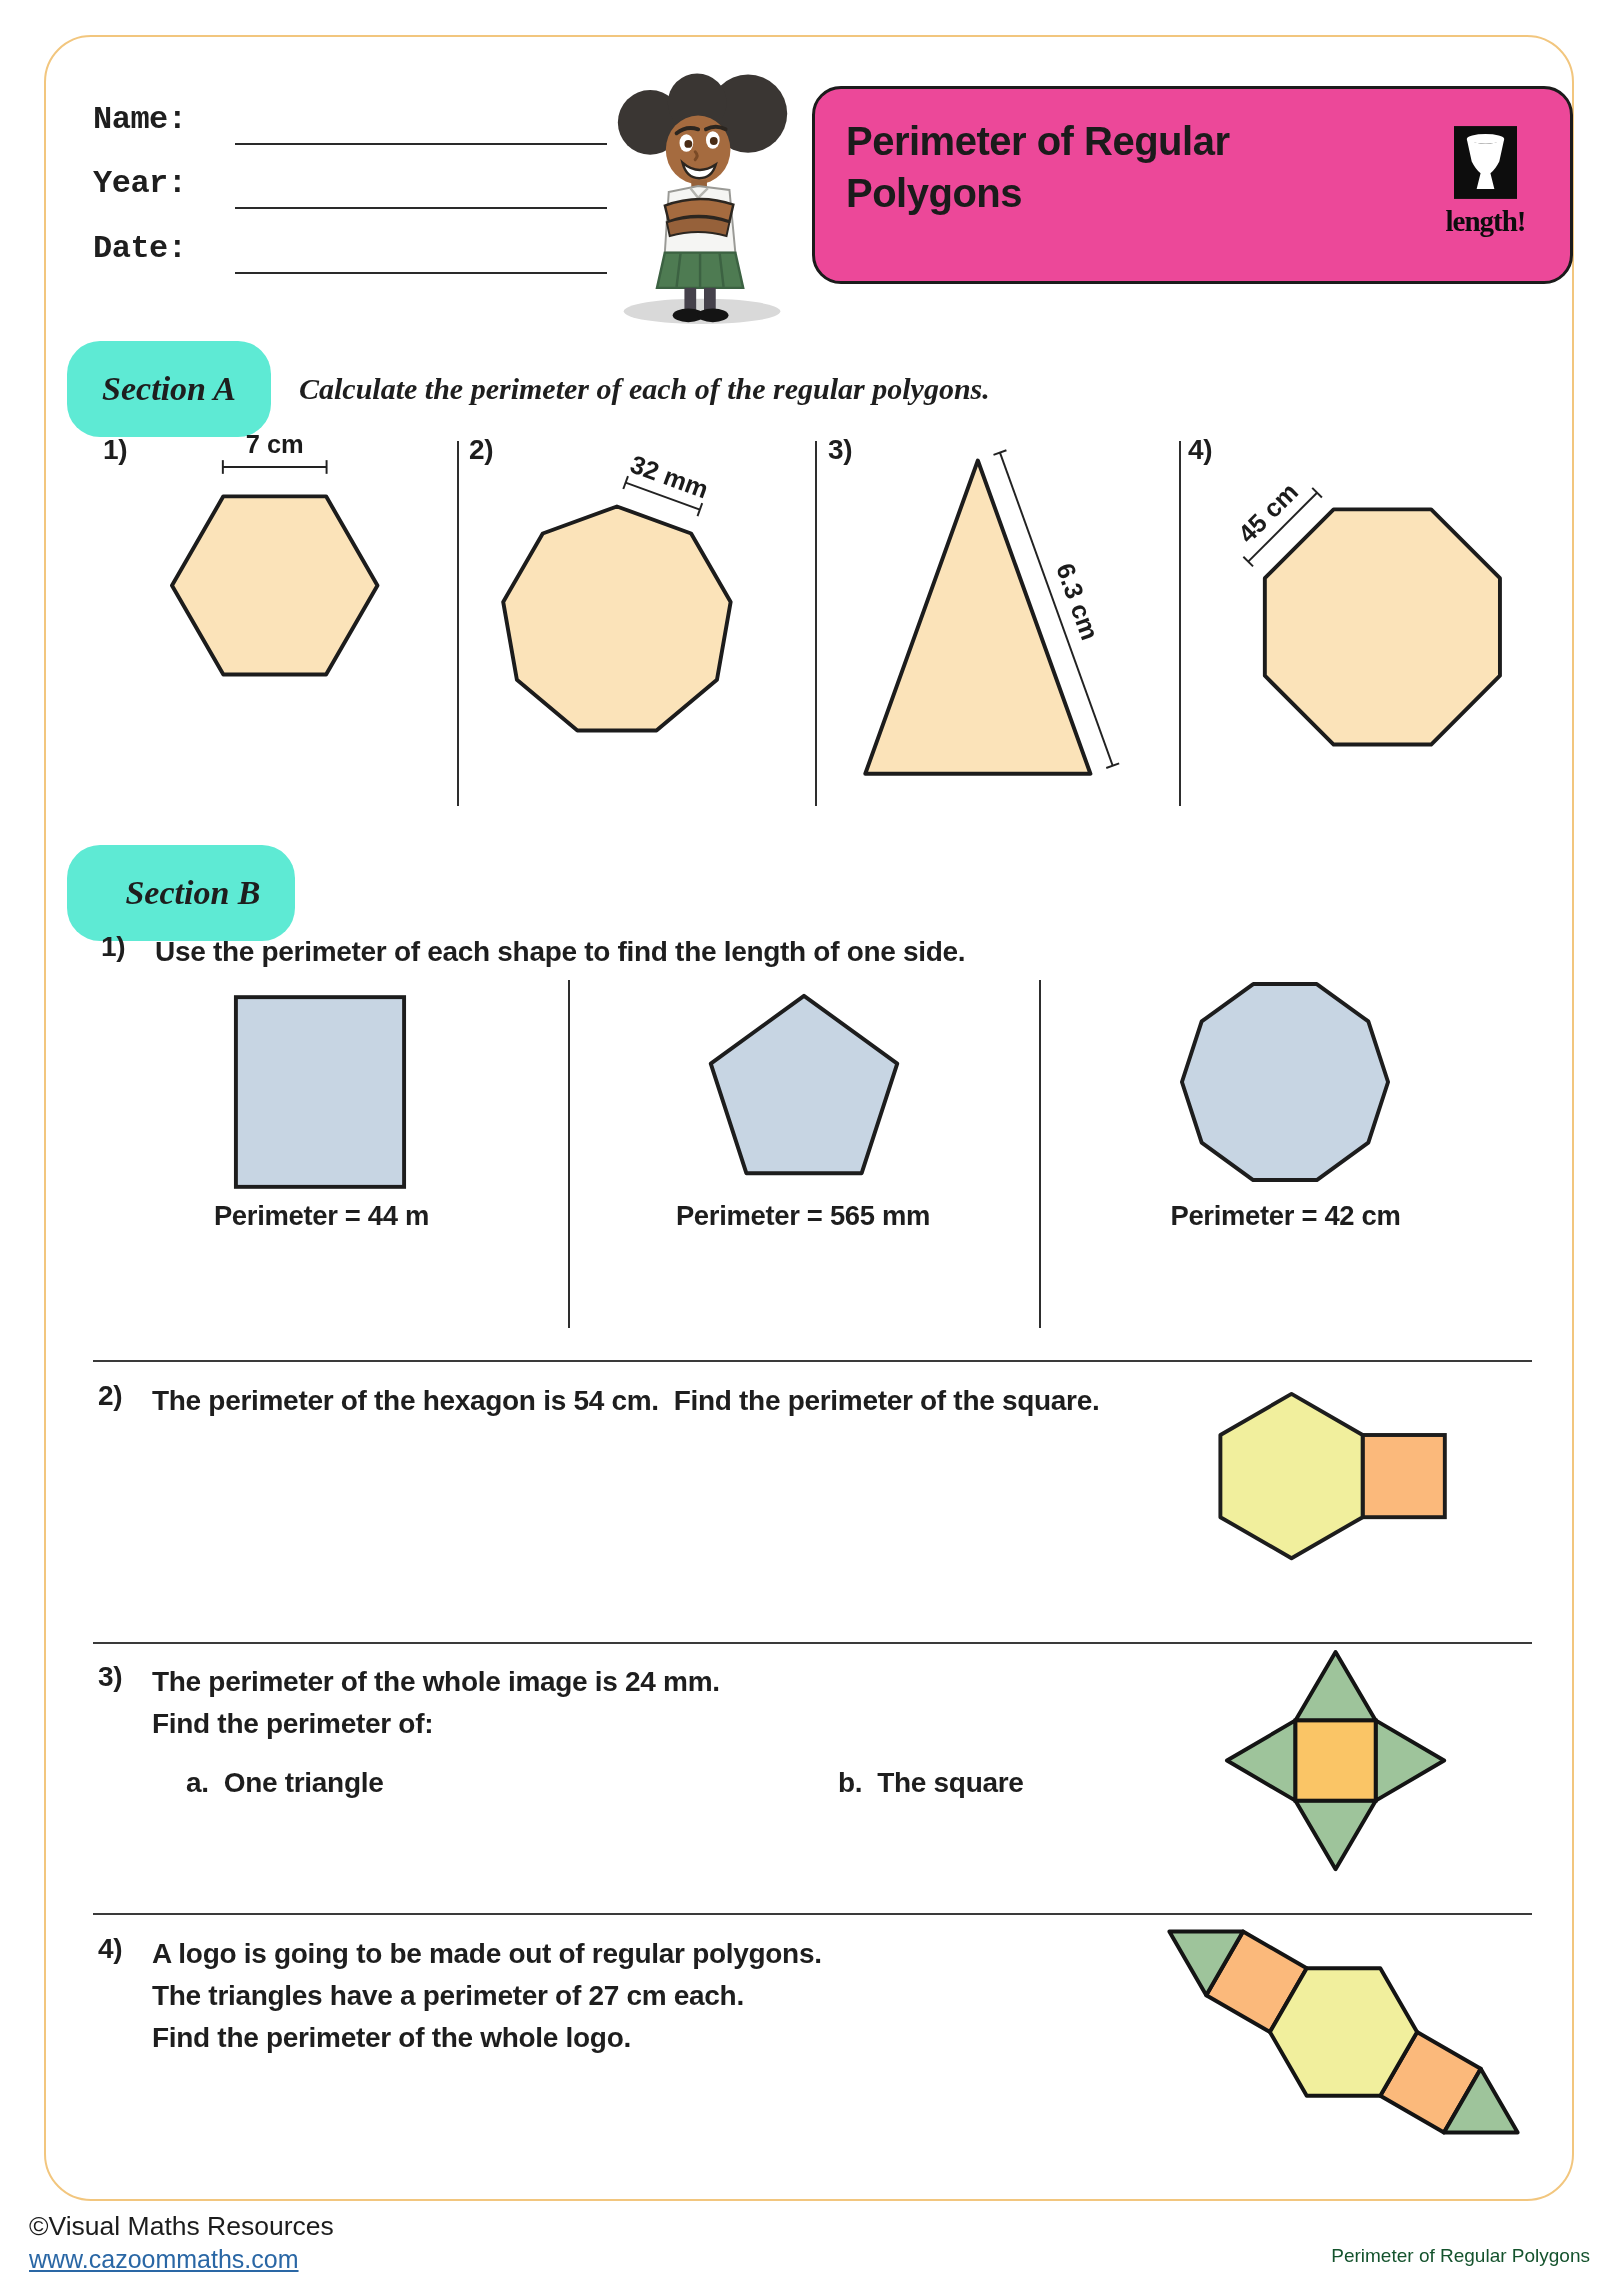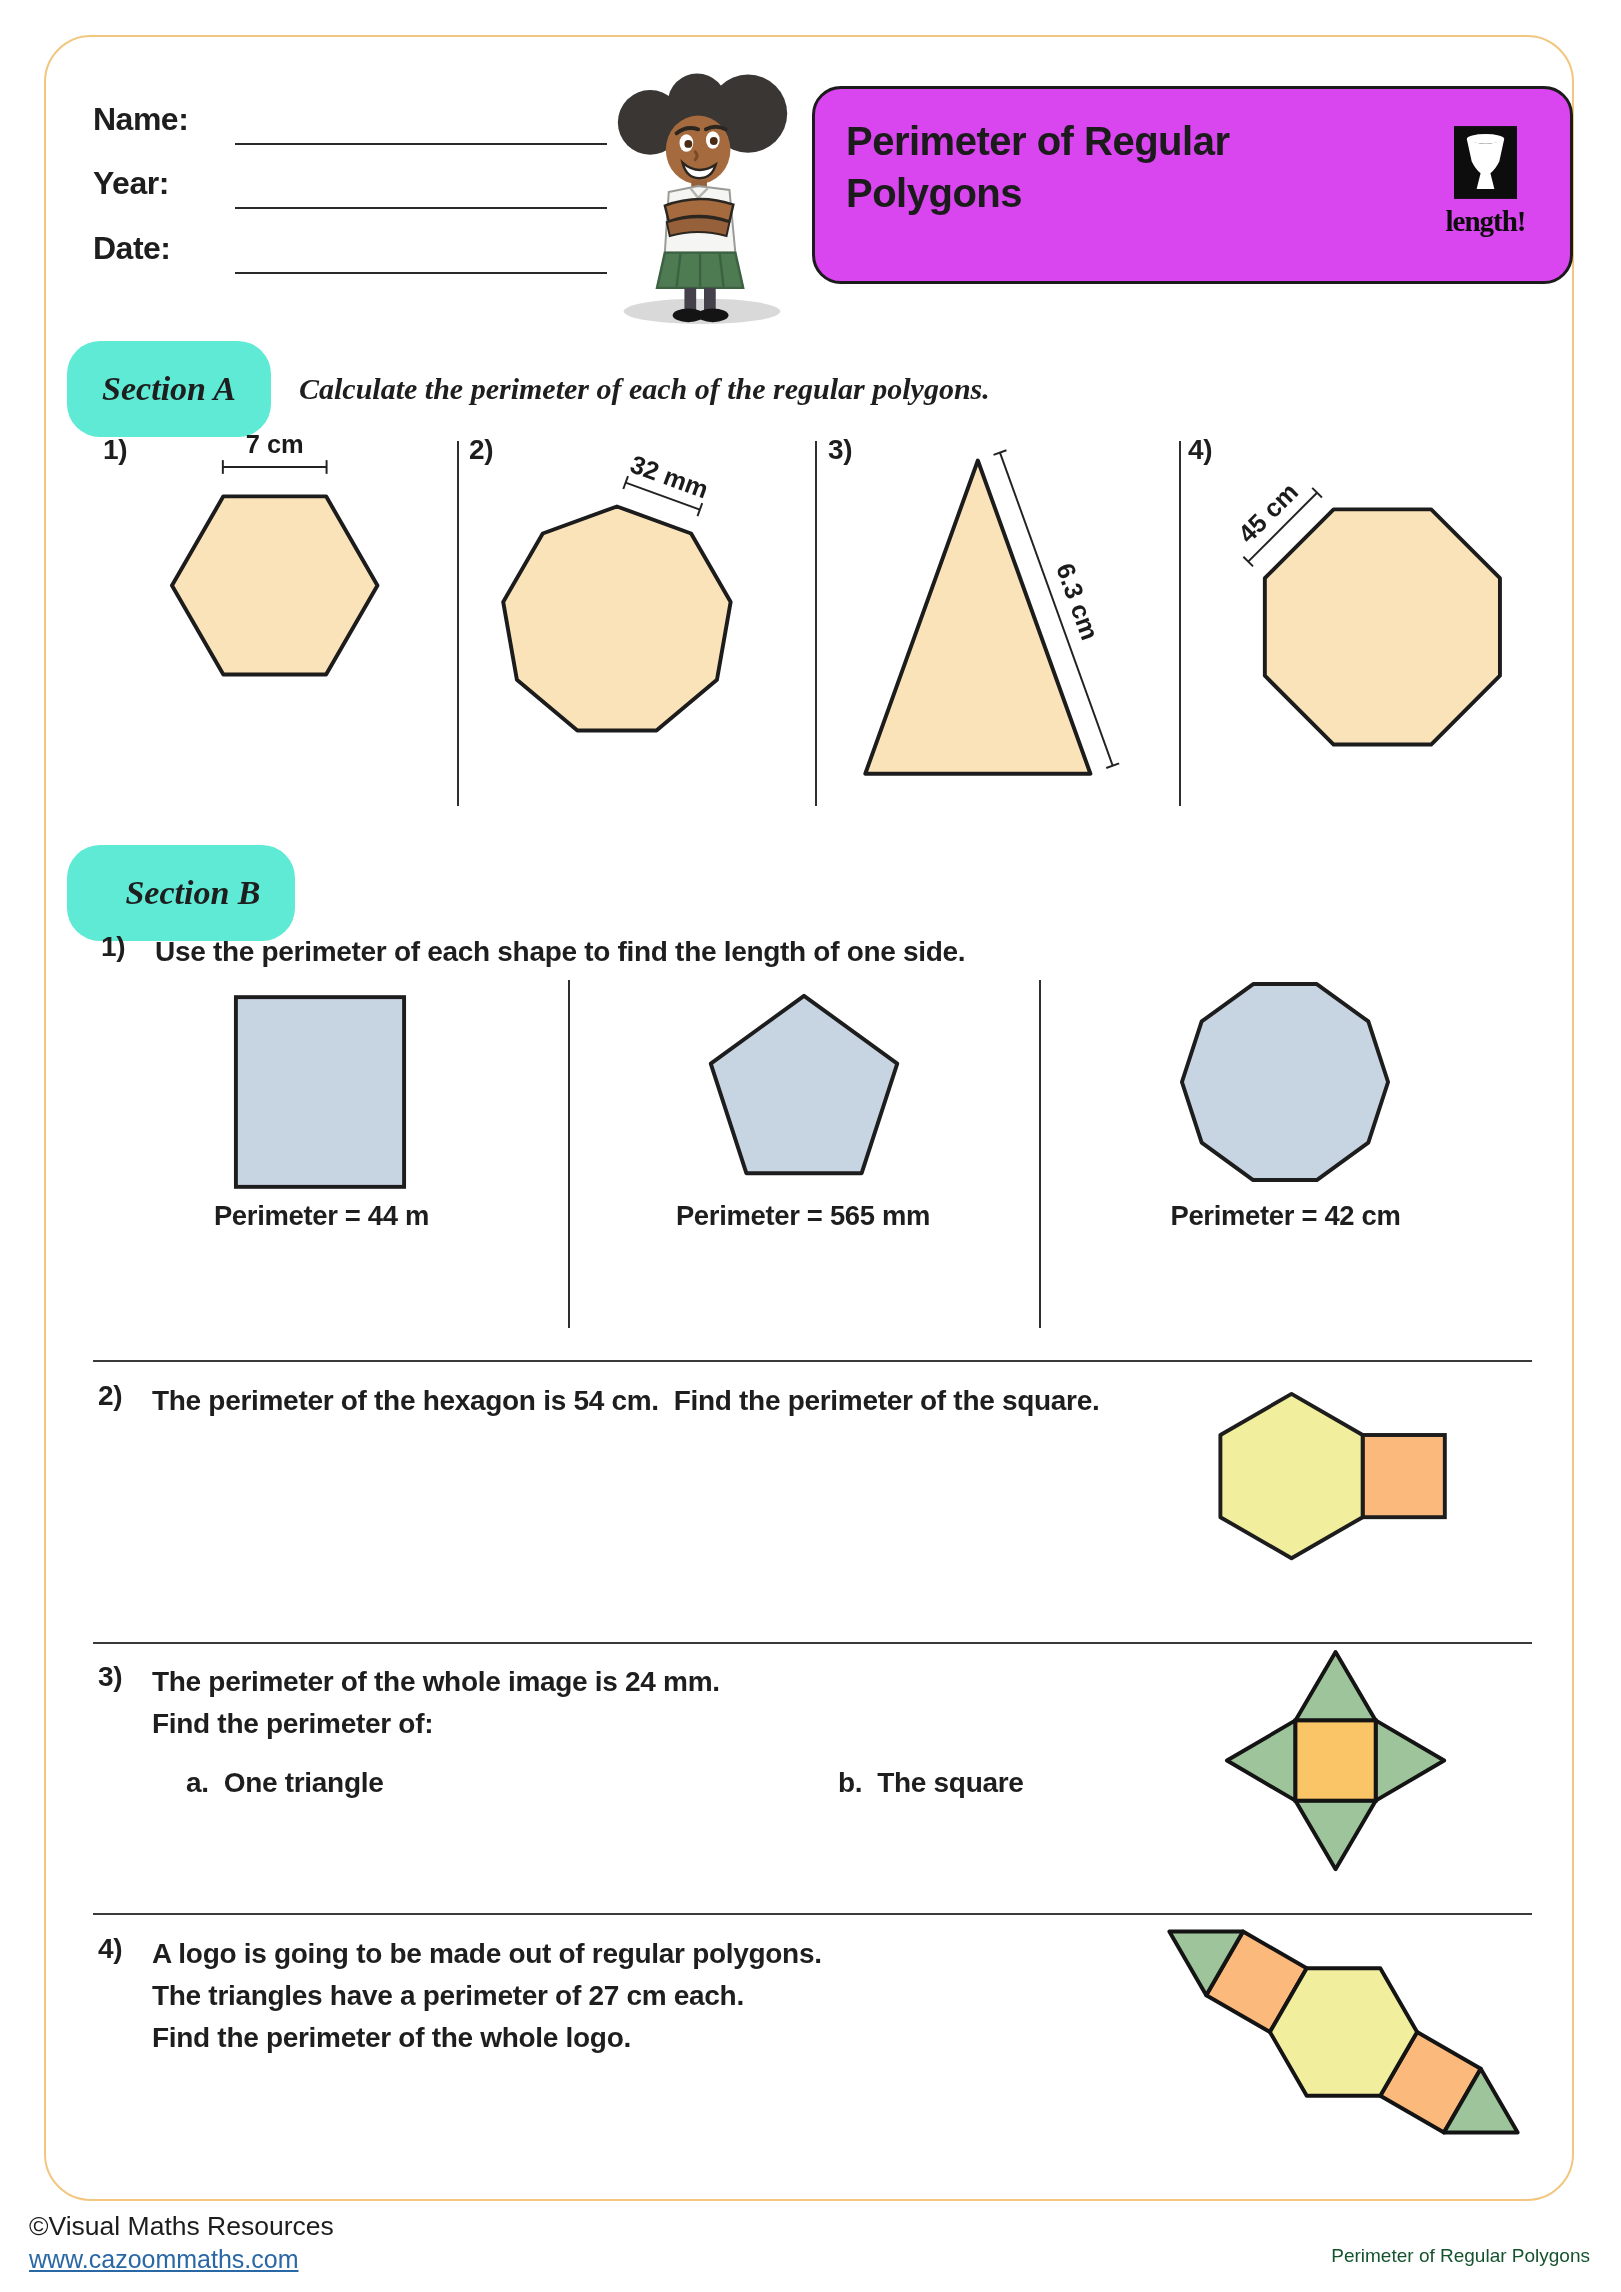--- a/index.html
+++ b/index.html
@@ -1,23 +1,23 @@
 <!DOCTYPE html>
 <html><head>
 <meta charset="utf-8">
 <style>
   html,body{margin:0;padding:0;background:#fff;}
   .page{position:relative;width:1621px;height:2293px;background:#ffffff;
         font-family:"Liberation Sans",sans-serif;color:#1e1e1e;overflow:hidden;}
   .frame{position:absolute;left:44px;top:35px;width:1526px;height:2162px;
          border:2.9px solid #F2C67E;border-radius:47px;}
   .abs{position:absolute;}
-  .field-label{font-weight:700;font-size:32px;letter-spacing:-0.5px;}
+  .field-label{font-weight:700;font-size:32px;letter-spacing:-0.5px;font-family:Liberation Mono, monospace;}
   .field-line{height:0;border-top:2.2px solid #2a2a2a;width:372px;}
-  .titlebox{left:812px;top:86px;width:755px;height:192px;background:#d946ef;
+  .titlebox{left:812px;top:86px;width:755px;height:192px;background:#ec4899;
             border:3.4px solid #1b1b1b;border-radius:29px;}
   .title-text{position:absolute;left:31px;top:25.5px;font-size:40px;font-weight:700;
               line-height:52px;letter-spacing:-0.5px;color:#1b1b1b;}
   .brand{position:absolute;right:25.5px;top:37px;width:118px;text-align:center;}
   .brand-name{font-family:"Liberation Serif",serif;font-weight:700;font-size:29px;
               letter-spacing:-1px;color:#0d0d0d;margin-top:2px;}
   .pill{width:204px;height:96px;background:#5eead4;border-radius:33px;
         display:flex;align-items:center;justify-content:center;}
   .pill span{font-family:"Liberation Serif",serif;font-style:italic;font-weight:700;
              font-size:34px;color:#1e1e1e;}

